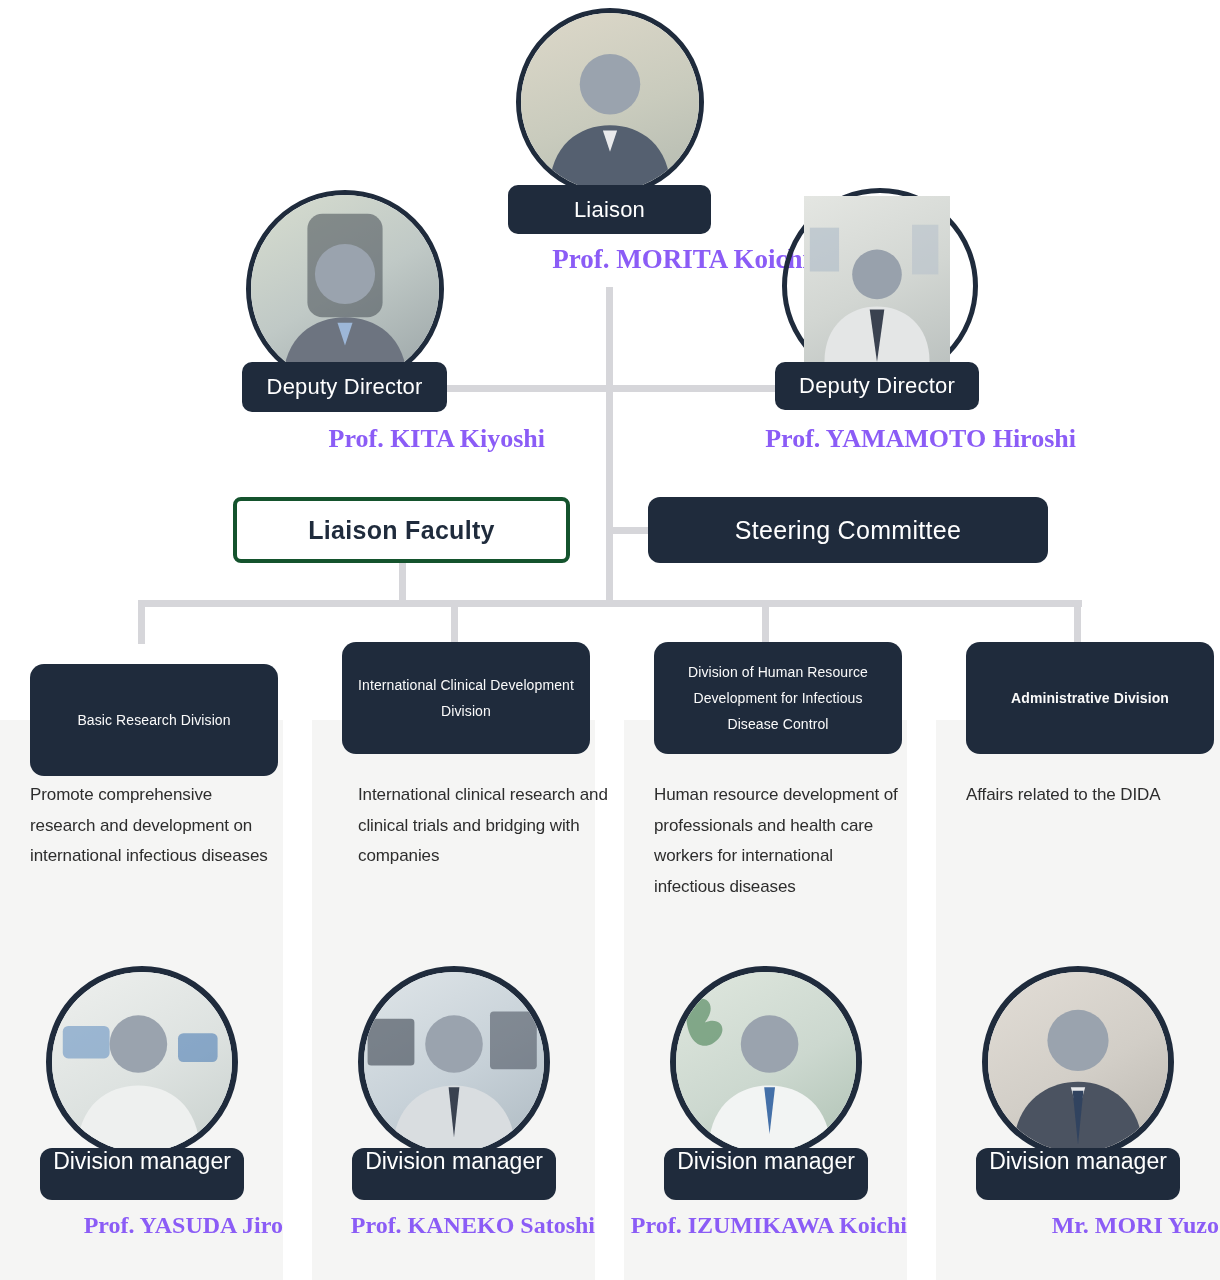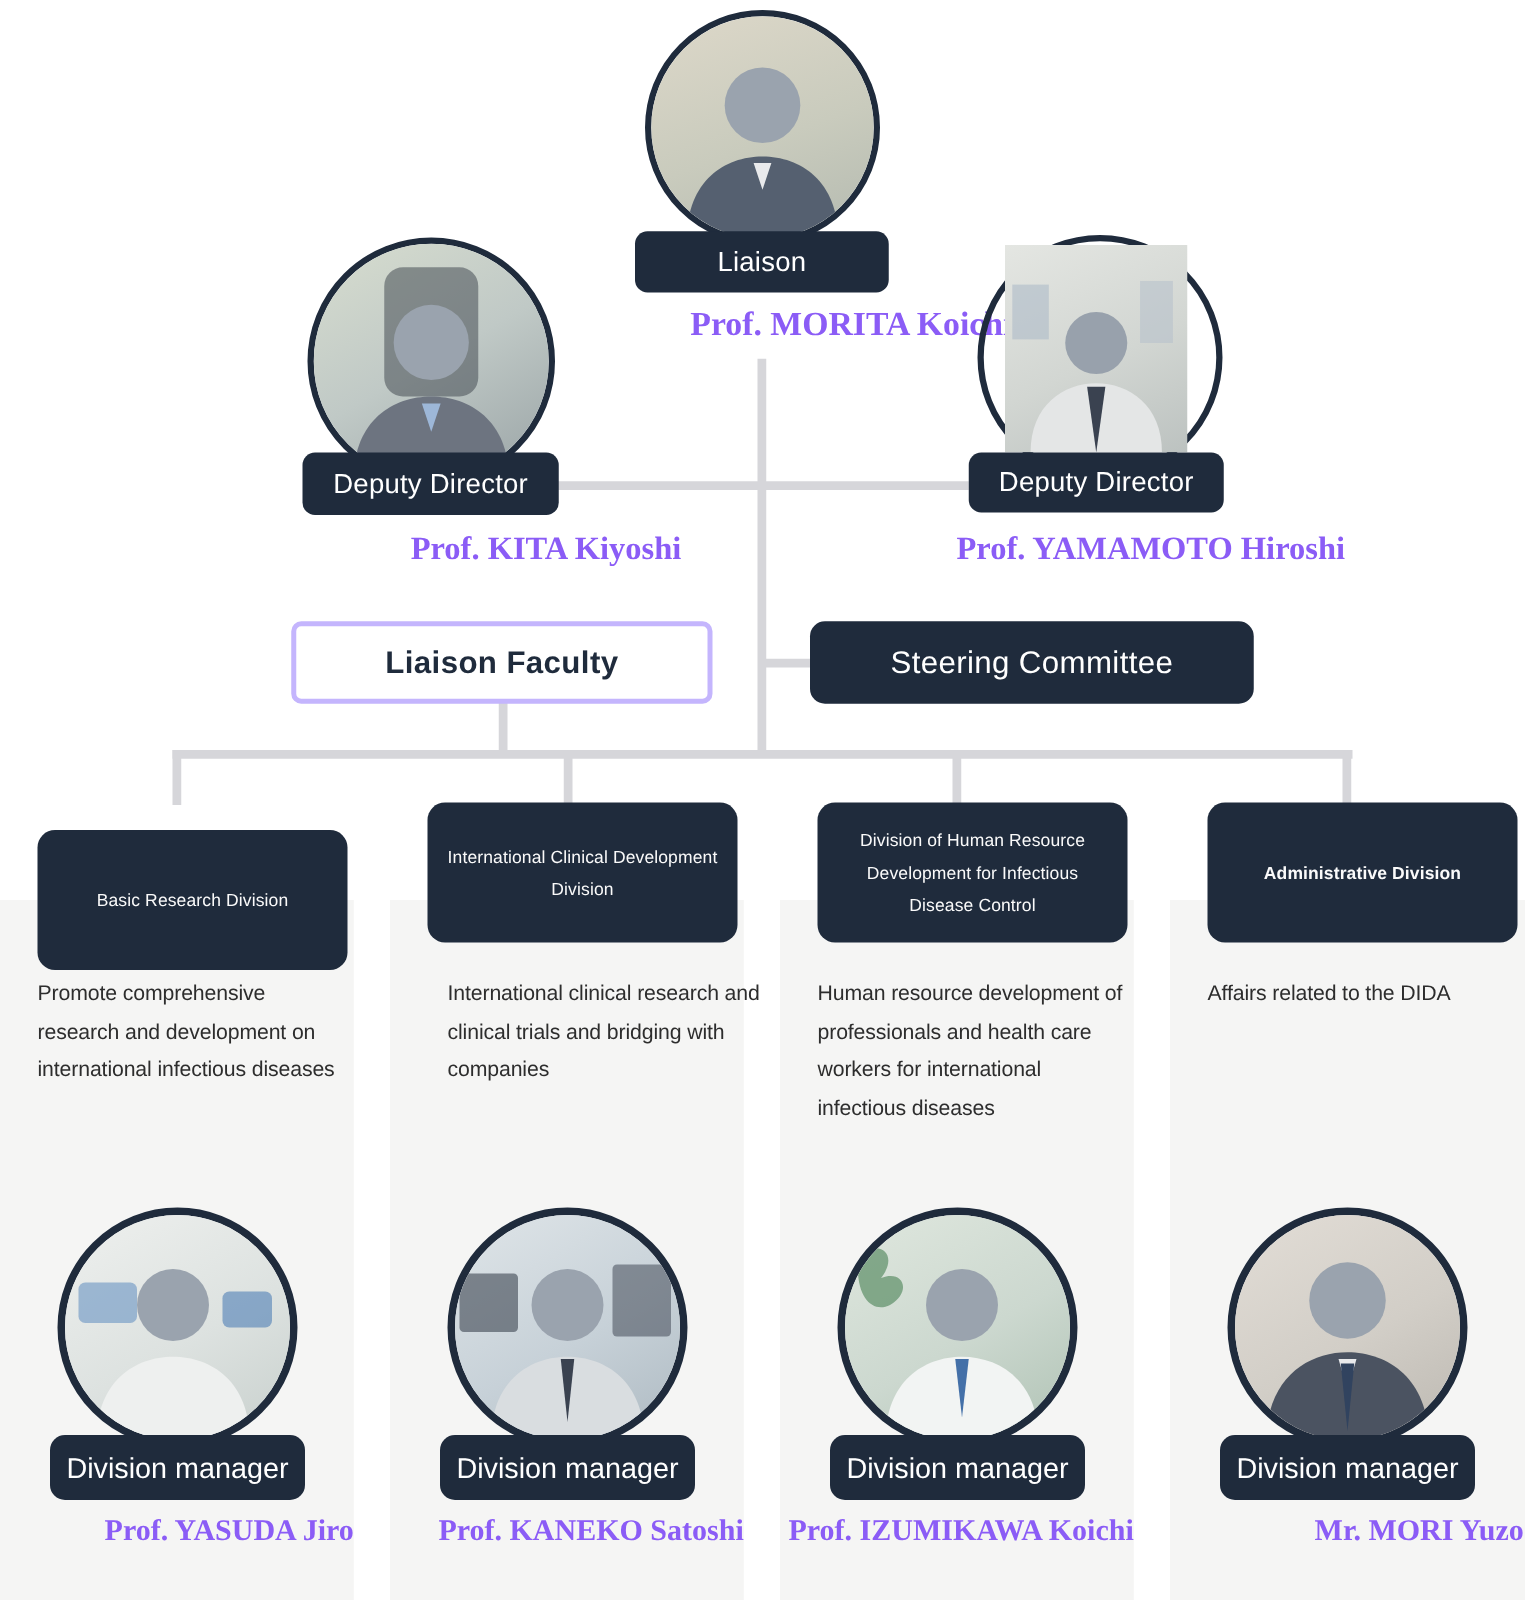--- a/index.html
+++ b/index.html
@@ -50,26 +50,26 @@
     font-family:"Liberation Serif","DejaVu Serif",serif;
     font-weight:700;
   }
   .name-lg{font-size:27px;}
   .name-md{font-size:26px;}
   .name-sm{font-size:24px;}
 
   
   .liaison-box{
     position:absolute;left:233px;top:497px;width:337px;height:66px;
-    background:#ffffff;border:4px solid #c4b5fd;border-radius:8px;box-sizing:border-box;
+    background:#ffffff;border:4px solid #14532d;border-radius:8px;box-sizing:border-box;
     display:flex;align-items:center;justify-content:center;
     color:#1f2b3c;font-weight:700;font-size:25px;letter-spacing:.3px;
   }
   .steering-box{
-    position:absolute;left:648px;top:497px;width:355px;height:66px;
+    position:absolute;left:648px;top:497px;width:400px;height:66px;
     background:#1f2b3c;border-radius:12px;
     display:flex;align-items:center;justify-content:center;
     color:#ffffff;font-size:25px;letter-spacing:.3px;text-align:right;
   }
 
   
   .div-box{
     position:absolute;top:642px;width:248px;height:112px;box-sizing:border-box;
     background:#1f2b3c;border-radius:14px;padding:8px 14px;
     display:flex;align-items:center;justify-content:center;text-align:center;
@@ -94,21 +94,21 @@
   .mgr-photo{
     position:absolute;top:966px;width:192px;height:192px;border-radius:50%;
     overflow:hidden;border:6px solid #1f2b3c;box-sizing:border-box;
   }
   .mgr-photo.c1{left:46px;}
   .mgr-photo.c2{left:358px;}
   .mgr-photo.c3{left:670px;}
   .mgr-photo.c4{left:982px;}
   .mgr-label{
     position:absolute;top:1148px;width:204px;height:52px;border-radius:12px;
-    background:#1f2b3c;color:#ffffff;display:flex;align-items:center;justify-content:center;
+    background:#1f2b3c;color:#ffffff;display:flex;align-items:flex-start;justify-content:center;
     font-size:23px;
   }
   .mgr-label.c1{left:40px;}
   .mgr-label.c2{left:352px;}
   .mgr-label.c3{left:664px;}
   .mgr-label.c4{left:976px;}
   .mgr-name{top:1212px;width:283px;}
   .mgr-name.c1{left:0;}
   .mgr-name.c2{left:312px;}
   .mgr-name.c3{left:624px;}

